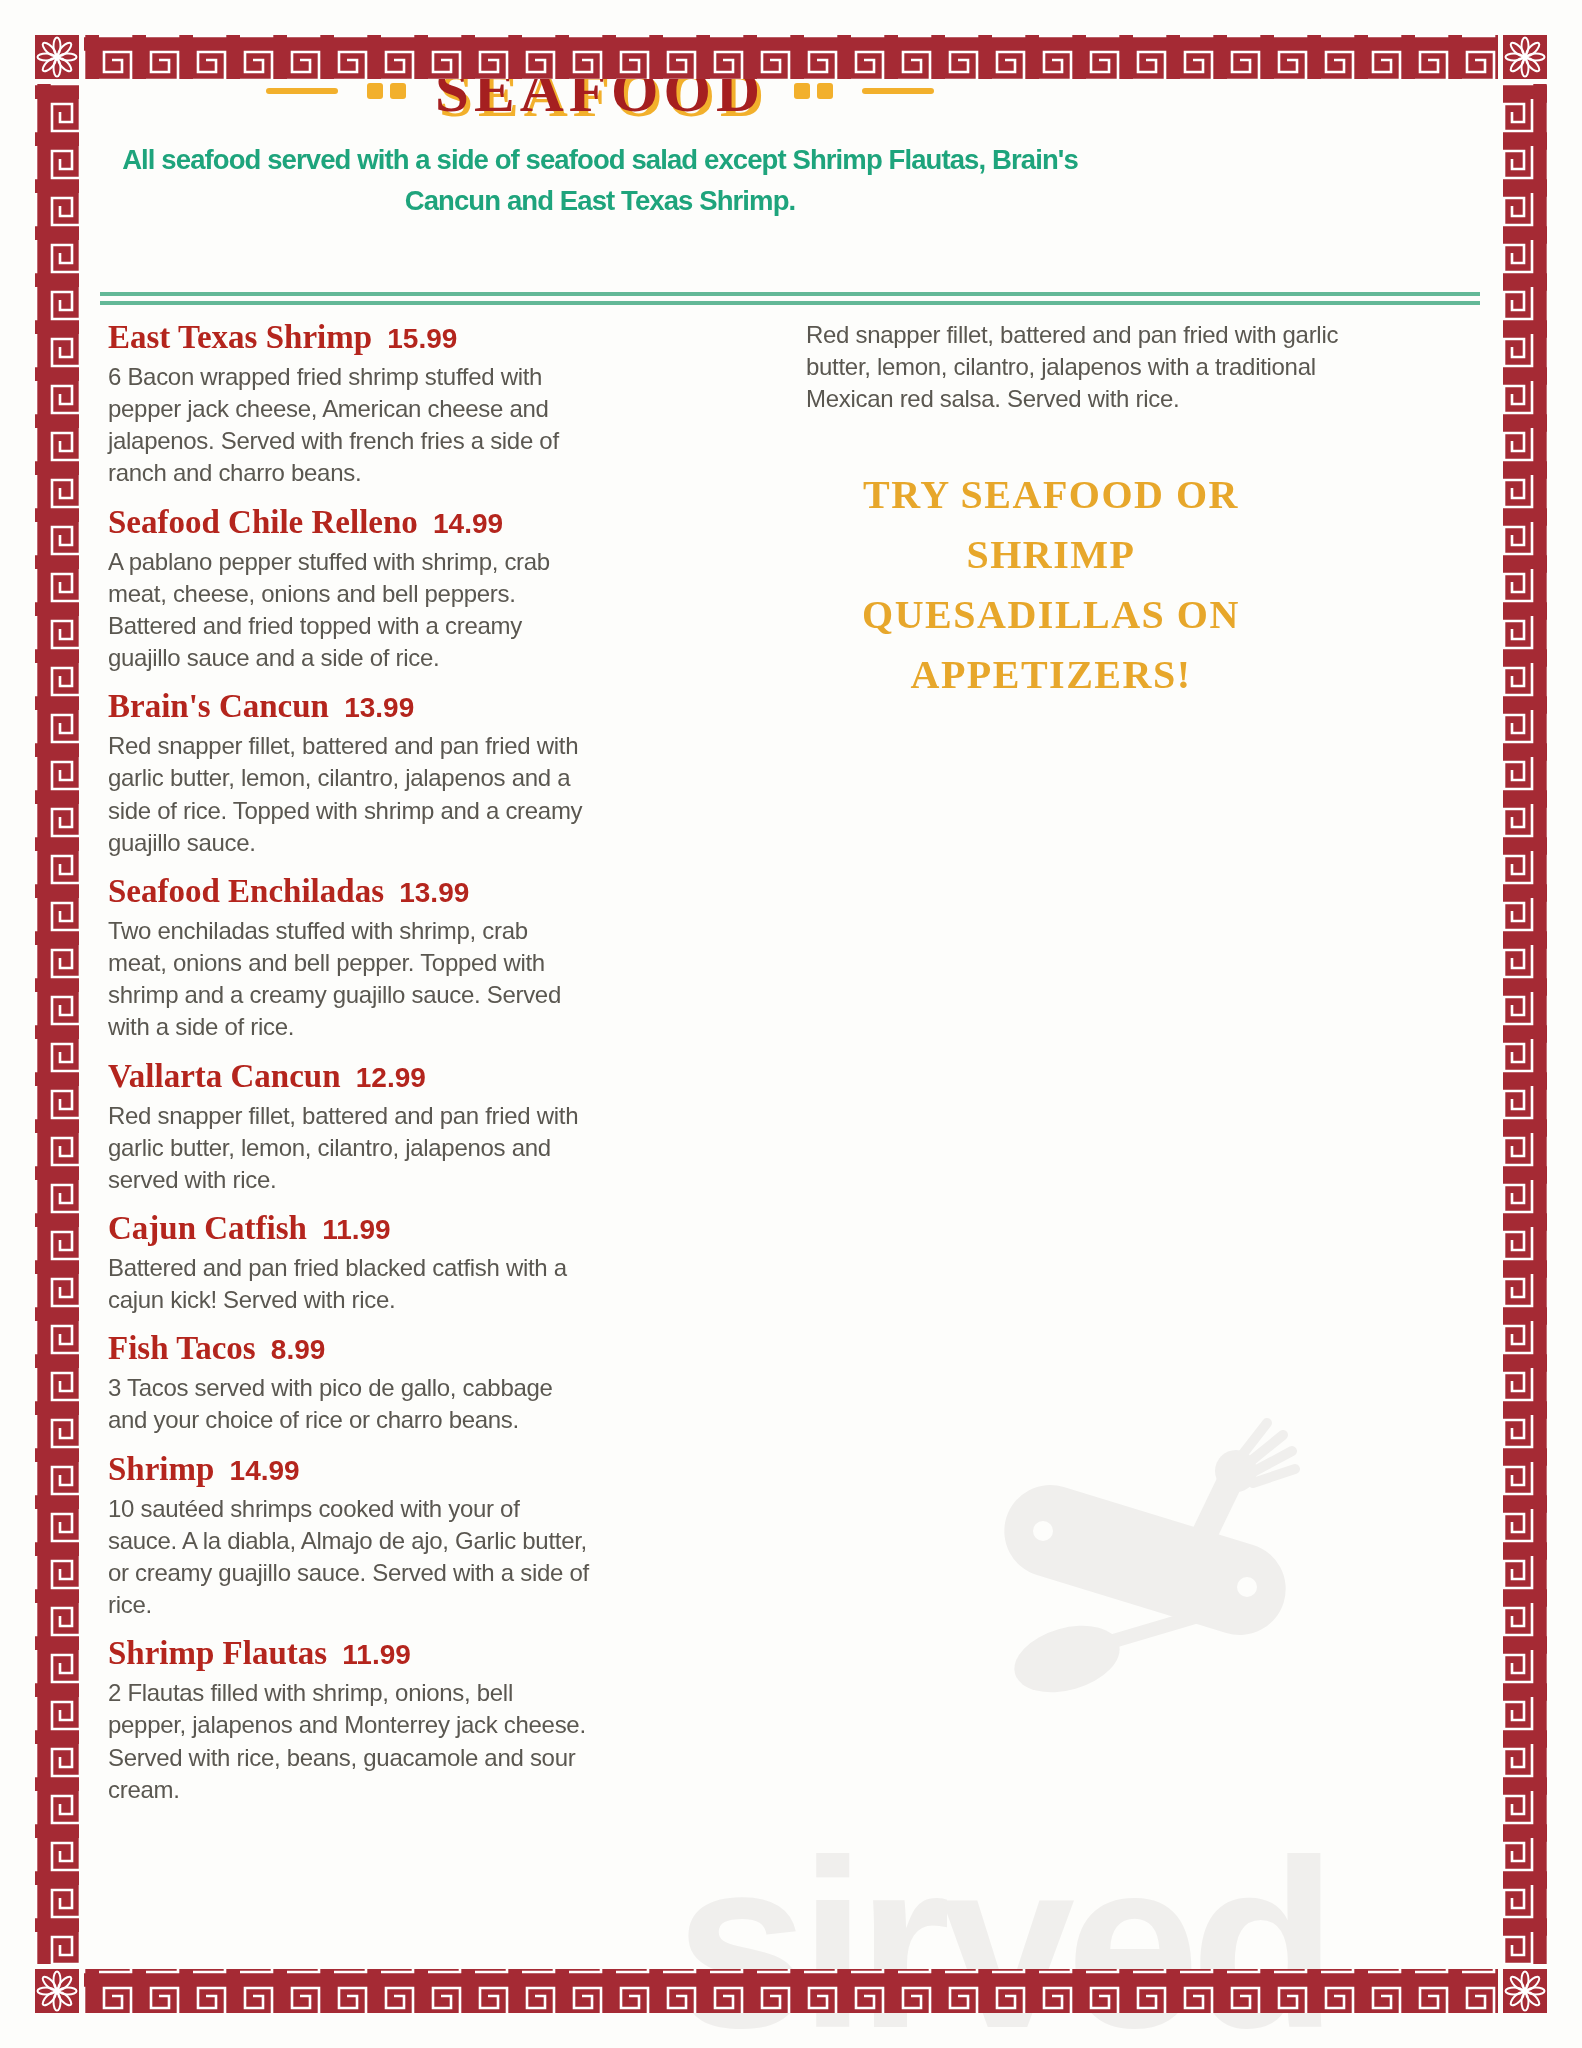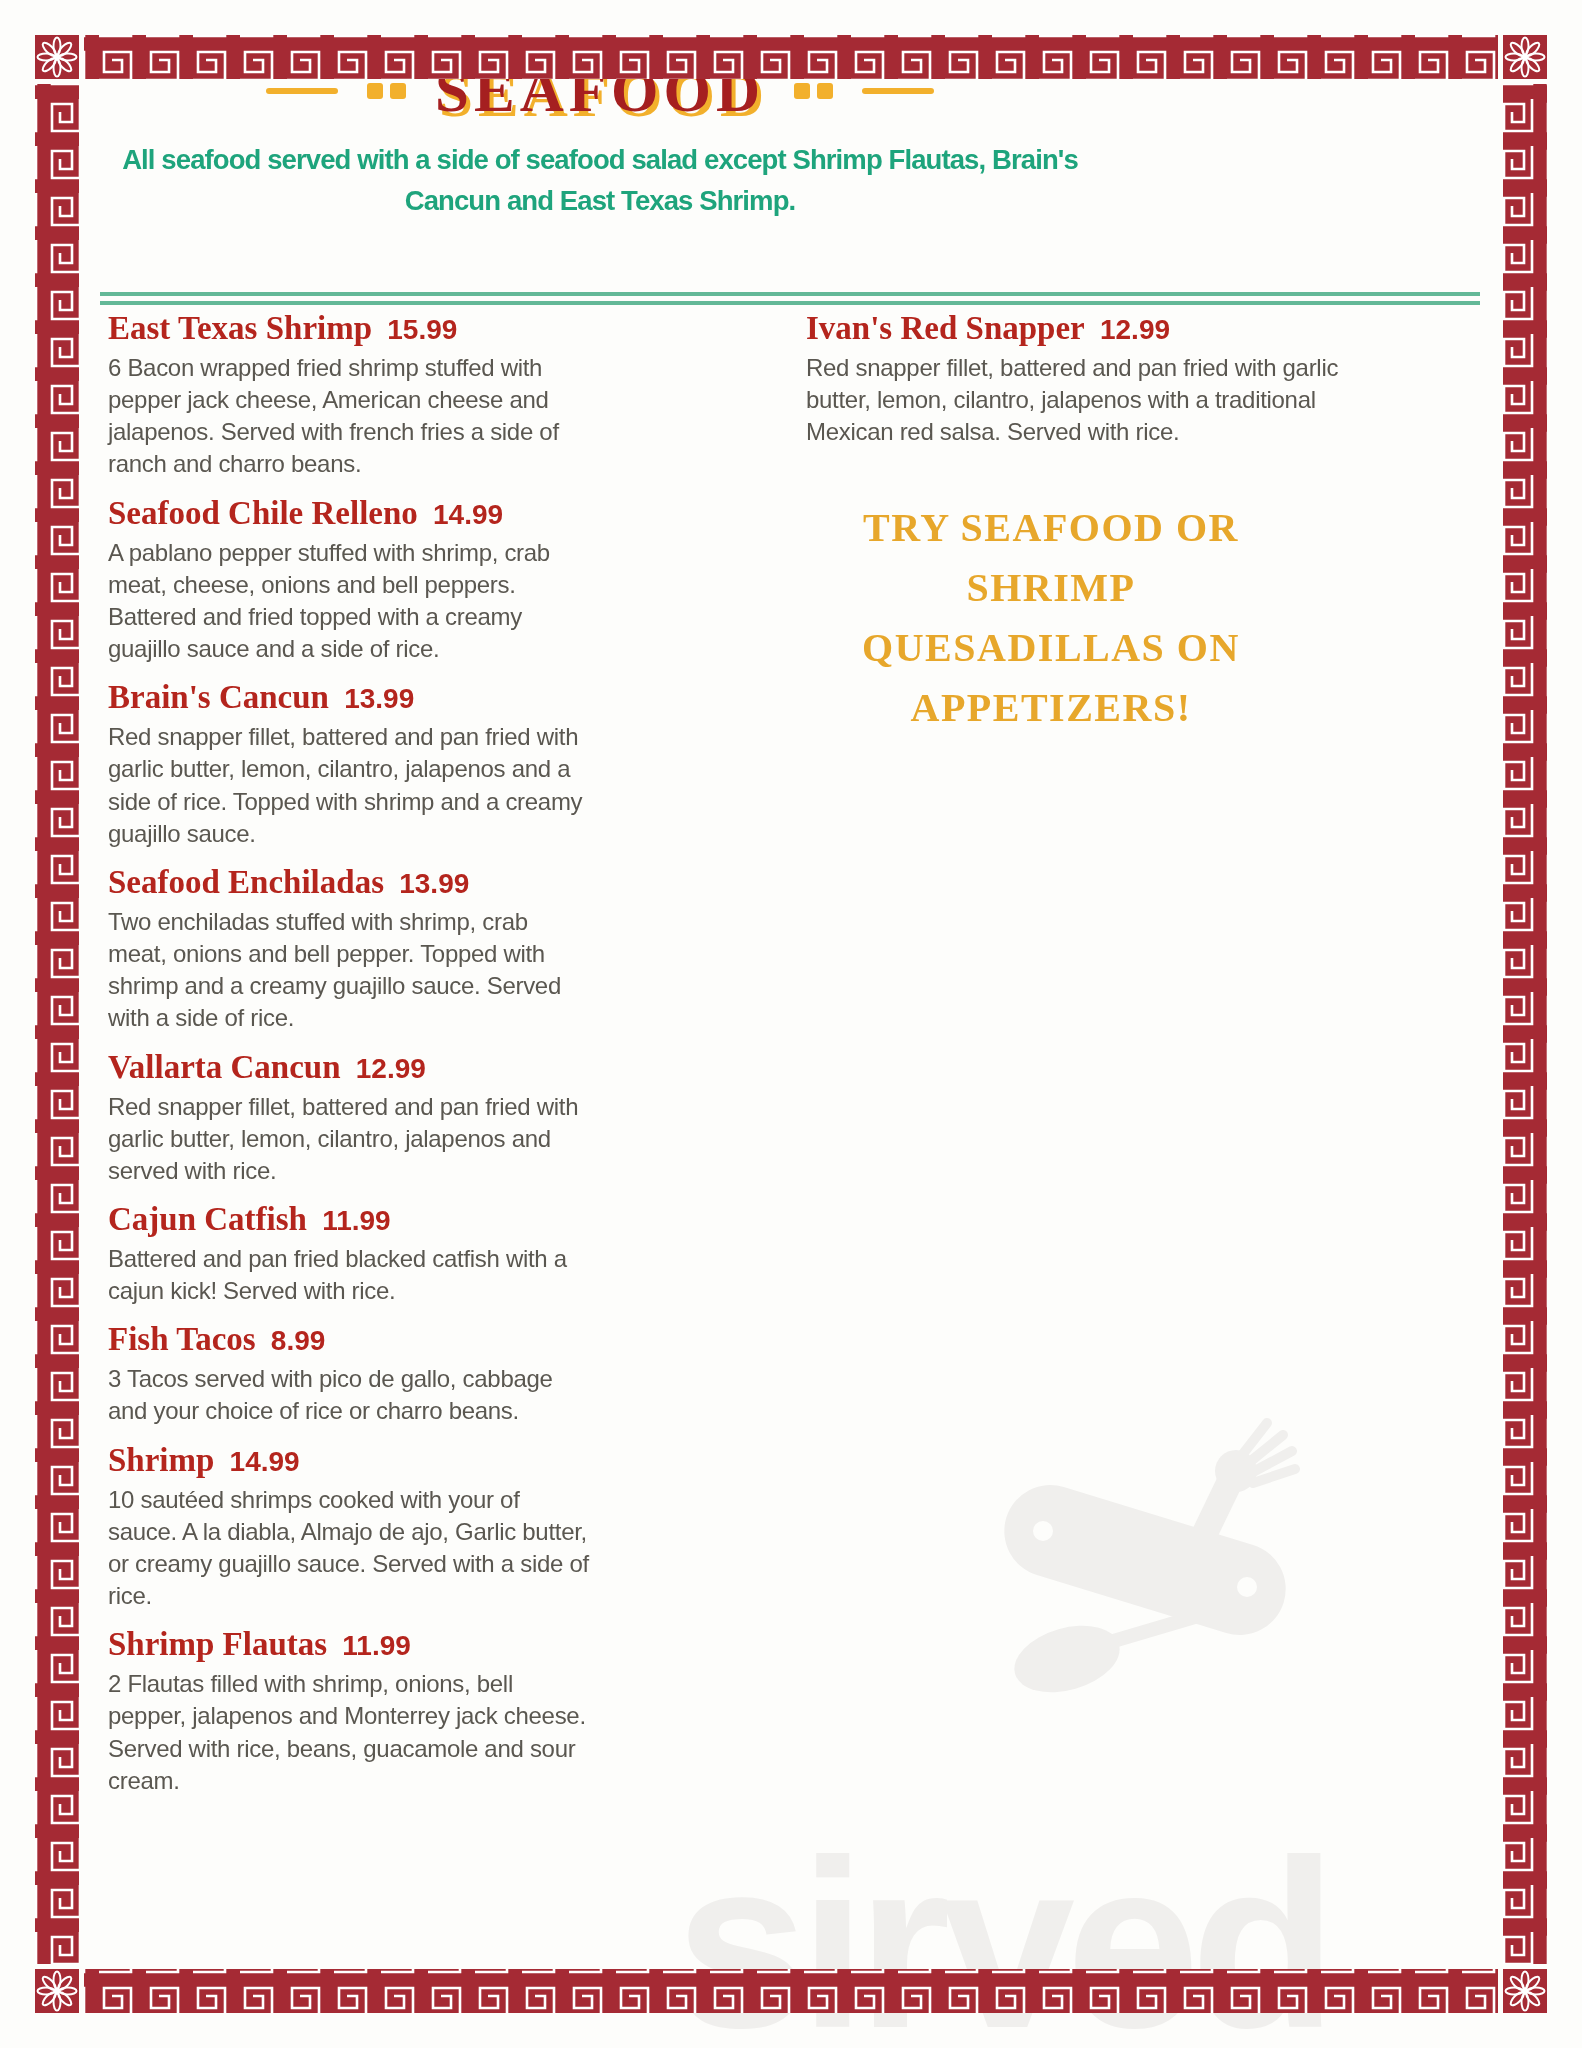--- a/index.html
+++ b/index.html
@@ -42,21 +42,21 @@
   .divider {
     position:absolute; left:100px; top:292px; width:1380px; height:5px; z-index:3;
     border-top:4px solid var(--divider_green); border-bottom:4px solid var(--divider_green);
   }
 
   
   .column { position:absolute; top:310px; z-index:3; }
   .col-left  { left:108px; width:482px; }
   .col-right { left:806px; width:592px; }
 
-  .menu-item { margin:0 0 14px 0; }
+  .menu-item { margin:9px 0 14px 0; }
   .item-heading { margin:0 0 5px 0; }
   .item-name {
     font-family:"Liberation Serif", serif; font-weight:bold;
     font-size:33px; color:var(--item_red);
   }
   .item-price { font-weight:bold; font-size:28px; color:var(--item_red); margin-left:10px; }
   .item-description {
     font-size:24px; line-height:1.34; letter-spacing:-0.3px; color:var(--desc_gray);
   }
 
@@ -184,24 +184,20 @@
       <span class="item-name">Shrimp Flautas</span>
       <span class="item-price">11.99</span>
     </h3>
     <div class="item-description">2 Flautas filled with shrimp, onions, bell pepper, jalapenos and Monterrey jack cheese. Served with rice, beans, guacamole and sour cream.</div>
   </div>
 </div>
 
   <div class="column col-right">
     <div id="right-items">
   <div class="menu-item">
-    <h3 class="item-heading">
-      <span class="item-name">Ivan's Red Snapper</span>
-      <span class="item-price">12.99</span>
-    </h3>
     <div class="item-description">Red snapper fillet, battered and pan fried with garlic butter, lemon, cilantro, jalapenos with a traditional Mexican red salsa. Served with rice.</div>
   </div>
 </div>
     <div class="promo">
       <div>TRY SEAFOOD OR SHRIMP</div>
       <div>QUESADILLAS ON APPETIZERS!</div>
     </div>
   </div>
 
   <svg class="border-svg" width="1582" height="2048" viewBox="0 0 1582 2048" aria-hidden="true">

